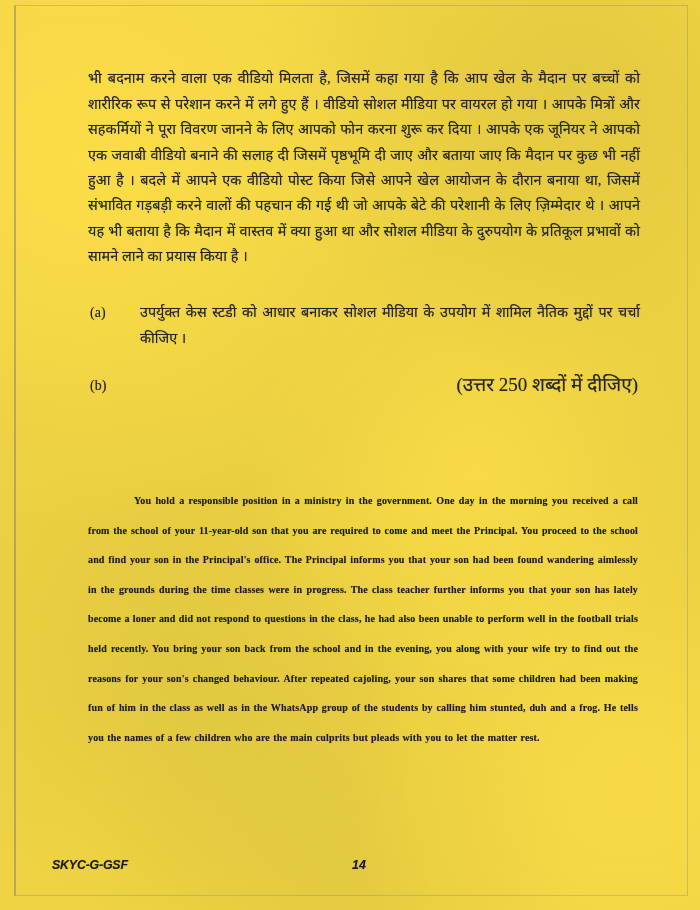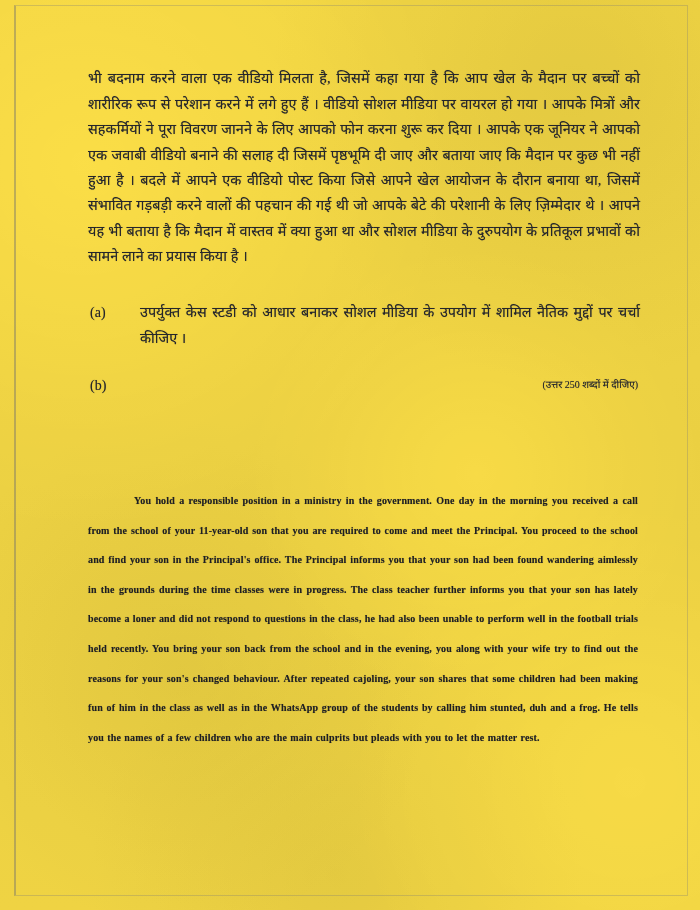--- a/index.html
+++ b/index.html
@@ -99,21 +99,21 @@
     top: 0;
     width: 40px;
     font-family: "Liberation Serif", "DejaVu Serif", serif;
     font-size: 14px;
     color: #25262a;
   }
 
   .qnote {
     margin-top: 4px;
     text-align: right;
-    font-size: 10px;
+    font-size: 19px;
     line-height: 23px;
     color: #25262a;
     padding-right: 2px;
   }
 
   
   .english-body {
     position: absolute;
     left: 88px;
     top: 476px;
@@ -188,15 +188,19 @@
 
       <div class="qitem">
         <span class="qlabel">(b)</span>
         <div class="qnote">(उत्तर 250 शब्दों में दीजिए)</div>
       </div>
 
     </div>
 
     <p class="english-body">You hold a responsible position in a ministry in the government. One day in the morning you received a call from the school of your 11-year-old son that you are required to come and meet the Principal. You proceed to the school and find your son in the Principal's office. The Principal informs you that your son had been found wandering aimlessly in the grounds during the time classes were in progress. The class teacher further informs you that your son has lately become a loner and did not respond to questions in the class, he had also been unable to perform well in the football trials held recently. You bring your son back from the school and in the evening, you along with your wife try to find out the reasons for your son's changed behaviour. After repeated cajoling, your son shares that some children had been making fun of him in the class as well as in the WhatsApp group of the students by calling him stunted, duh and a frog. He tells you the names of a few children who are the main culprits but pleads with you to let the matter rest.</p>
 
+    <div class="footer">
+      <span class="footer-code">SKYC-G-GSF</span>
+      <span class="footer-page">14</span>
+    </div>
 
   </div>
 </div>
 
 </body></html>

